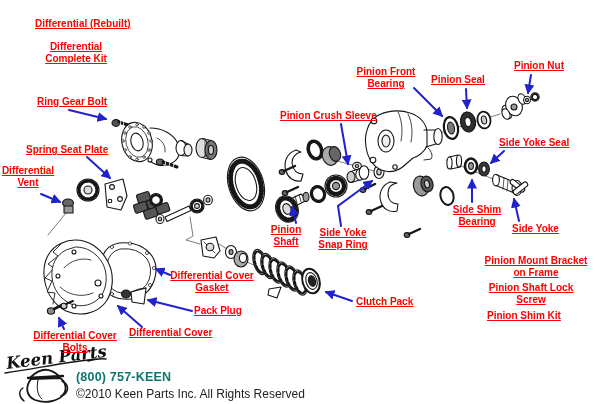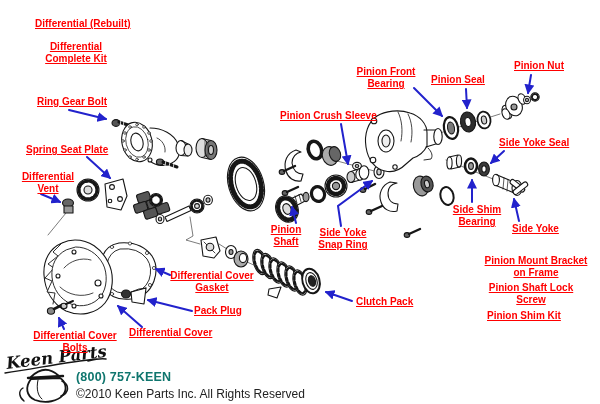--- a/index.html
+++ b/index.html
@@ -359,21 +359,21 @@
     <path d="M192,311 L148,300" marker-end="url(#ah)"></path>
     <path d="M142,327 L118,306" marker-end="url(#ah)"></path>
     <path d="M64,329 L59,318" marker-end="url(#ah)"></path>
   </g>
 </svg>
 
 <div class="lbl nowrap leftalign" style="left:35px;top:18px;">Differential (Rebuilt)</div>
 <div class="lbl" style="left:26px;top:41px;width:100px;">Differential Complete Kit</div>
 <div class="lbl nowrap" style="left:37px;top:96px;">Ring Gear Bolt</div>
 <div class="lbl nowrap" style="left:26px;top:144px;">Spring Seat Plate</div>
-<div class="lbl" style="left:0px;top:171px;width:56px;padding-left:20px;">Differential Vent</div>
+<div class="lbl" style="left:0px;top:165px;width:56px;">Differential Vent</div>
 <div class="lbl nowrap" style="left:280px;top:110px;">Pinion Crush Sleeve</div>
 <div class="lbl" style="left:353px;top:66px;width:66px;">Pinion Front Bearing</div>
 <div class="lbl nowrap" style="left:431px;top:74px;">Pinion Seal</div>
 <div class="lbl nowrap" style="left:514px;top:60px;">Pinion Nut</div>
 <div class="lbl nowrap" style="left:499px;top:137px;">Side Yoke Seal</div>
 <div class="lbl" style="left:451px;top:204px;width:52px;">Side Shim Bearing</div>
 <div class="lbl nowrap" style="left:512px;top:223px;">Side Yoke</div>
 <div class="lbl" style="left:315px;top:227px;width:56px;">Side Yoke Snap Ring</div>
 <div class="lbl" style="left:266px;top:224px;width:40px;">Pinion Shaft</div>
 <div class="lbl" style="left:164px;top:270px;width:96px;">Differential Cover Gasket</div>

